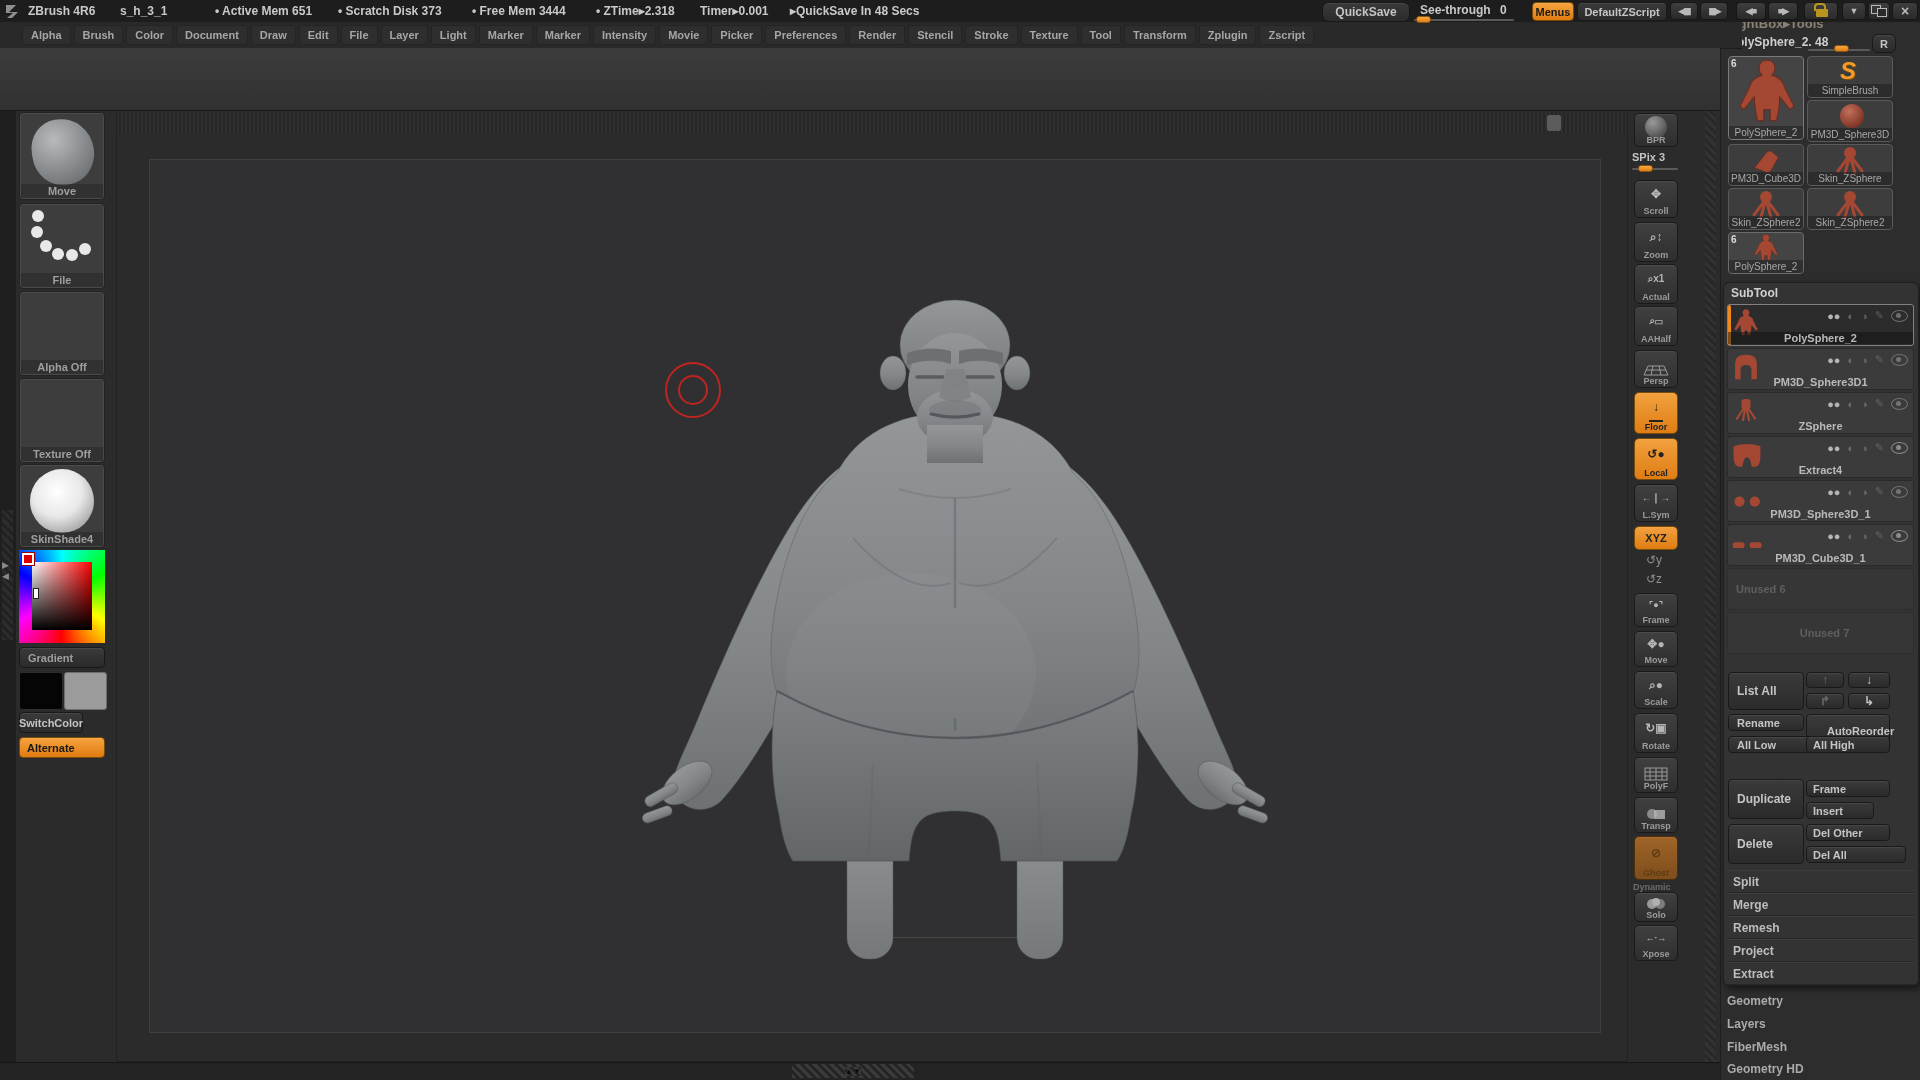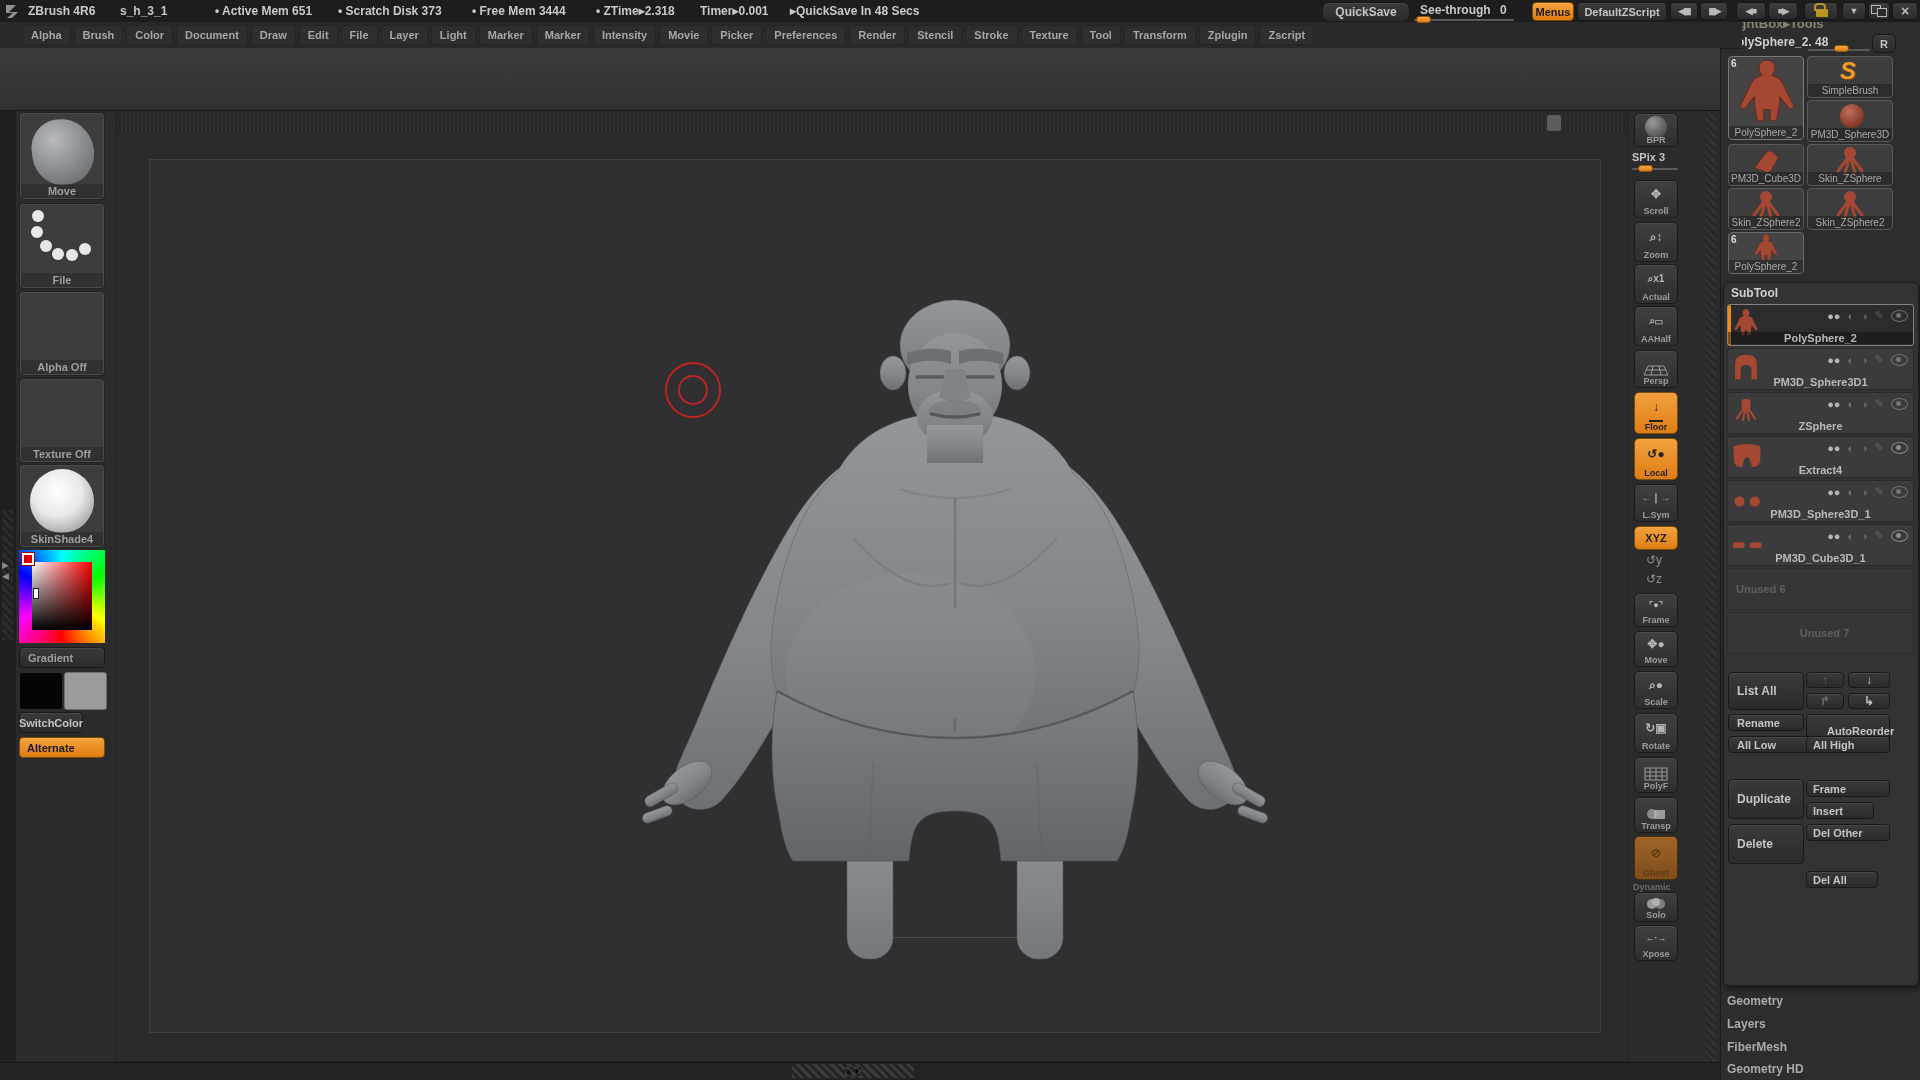--- a/index.html
+++ b/index.html
@@ -572,22 +572,30 @@
   <div class="abs btn" style="left:1848px;top:693px;width:42px;height:16px;z-index:7">↳</div>
   <div class="abs btn sm" style="left:1728px;top:714px;width:76px;height:17px;z-index:7;justify-content:flex-start;padding-left:8px">Rename</div>
   <div class="abs btn sm" style="left:1806px;top:714px;width:84px;height:33px;z-index:7;justify-content:flex-start;padding-left:20px">AutoReorder</div>
   <div class="abs btn sm" style="left:1728px;top:736px;width:96px;height:17px;z-index:7;justify-content:flex-start;padding-left:8px">All Low</div>
   <div class="abs btn sm" style="left:1806px;top:736px;width:84px;height:17px;z-index:7;justify-content:flex-start;padding-left:6px">All High</div>
   <div class="abs btn" style="left:1728px;top:779px;width:76px;height:40px;z-index:7;justify-content:flex-start;padding-left:8px">Duplicate</div>
   <div class="abs btn sm" style="left:1806px;top:780px;width:84px;height:17px;z-index:7;justify-content:flex-start;padding-left:6px">Frame</div>
   <div class="abs btn sm" style="left:1806px;top:802px;width:68px;height:17px;z-index:7;justify-content:flex-start;padding-left:6px">Insert</div>
   <div class="abs btn" style="left:1728px;top:824px;width:76px;height:40px;z-index:7;justify-content:flex-start;padding-left:8px">Delete</div>
   <div class="abs btn sm" style="left:1806px;top:824px;width:84px;height:17px;z-index:7;justify-content:flex-start;padding-left:6px">Del Other</div>
-  <div class="abs btn sm" style="left:1806px;top:871px;width:72px;height:17px;z-index:7;justify-content:flex-start;padding-left:6px">Del All</div>
-
+  <div class="abs btn sm" style="left:1806px;top:846px;width:100px;height:17px;z-index:7;justify-content:flex-start;padding-left:6px">Del All</div>
+
+  <div style="position:absolute;left:1727px;top:870px;width:187px;z-index:7;display:flex;flex-direction:column">
+
+  <div class="srow" style="position:relative;left:0;height:23px">Split</div>
+      <div class="srow" style="position:relative;left:0;height:23px">Merge</div>
+      <div class="srow" style="position:relative;left:0;height:23px">Remesh</div>
+      <div class="srow" style="position:relative;left:0;height:23px">Project</div>
+      <div class="srow" style="position:relative;left:0;height:23px">Extract</div>
+    </div>
 
   <span class="sechead" style="top:994px;z-index:7">Geometry</span>
   <span class="sechead" style="top:1017px;z-index:7">Layers</span>
   <span class="sechead" style="top:1040px;z-index:7">FiberMesh</span>
   <span class="sechead" style="top:1062px;z-index:7">Geometry HD</span>
 
   <div class="abs" style="left:0;top:1062px;width:1920px;height:18px;background:#232323;border-top:1px solid #161616"></div>
   <div class="abs hatch" style="left:792px;top:1064px;width:122px;height:14px;display:flex;align-items:center;justify-content:center;gap:2px">
     <span style="font-size:8px;color:#0d0d0d;background:inherit">▲▼</span>
   </div>

